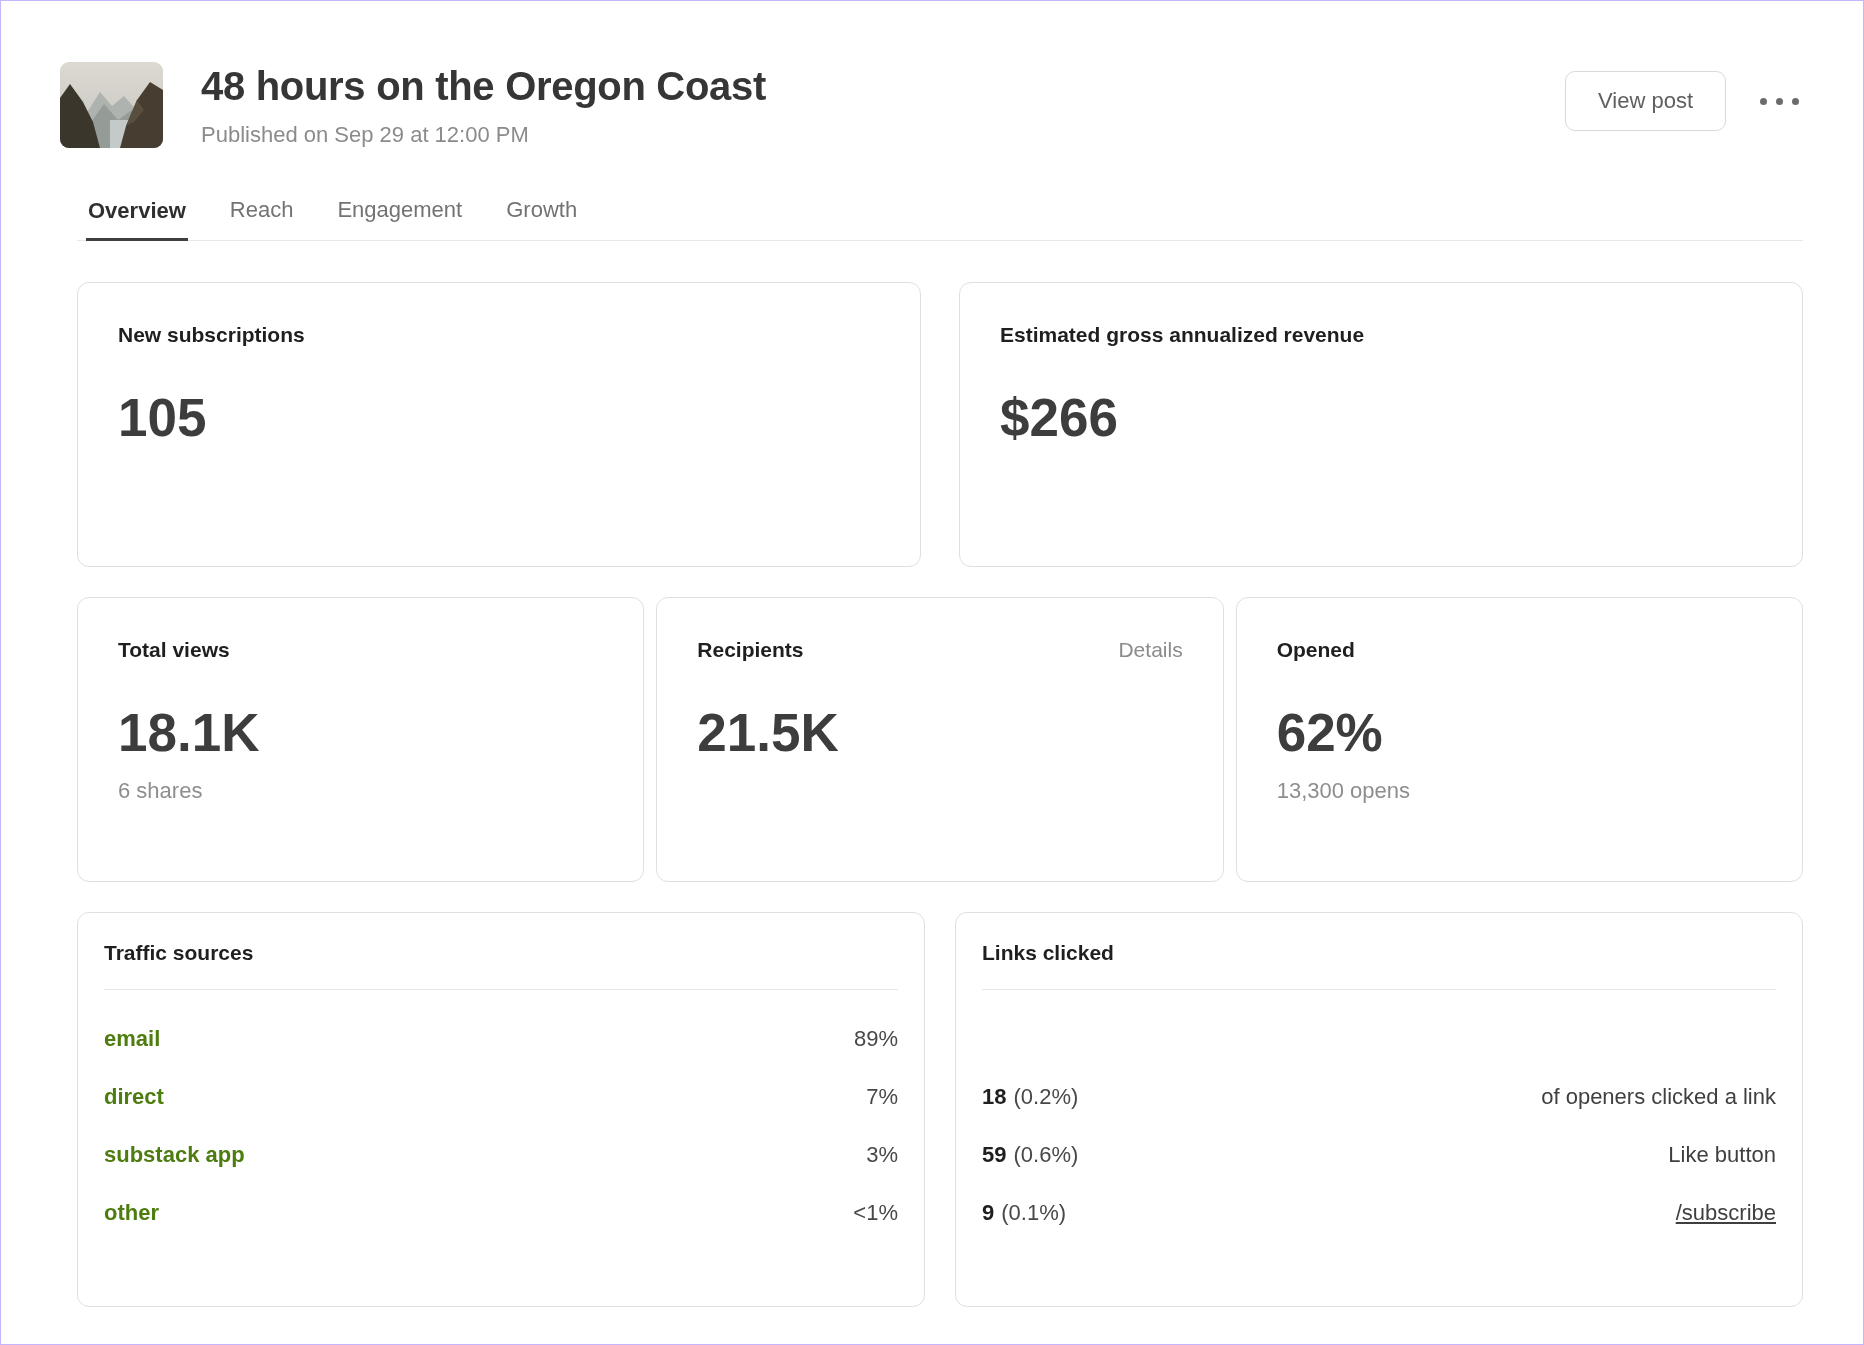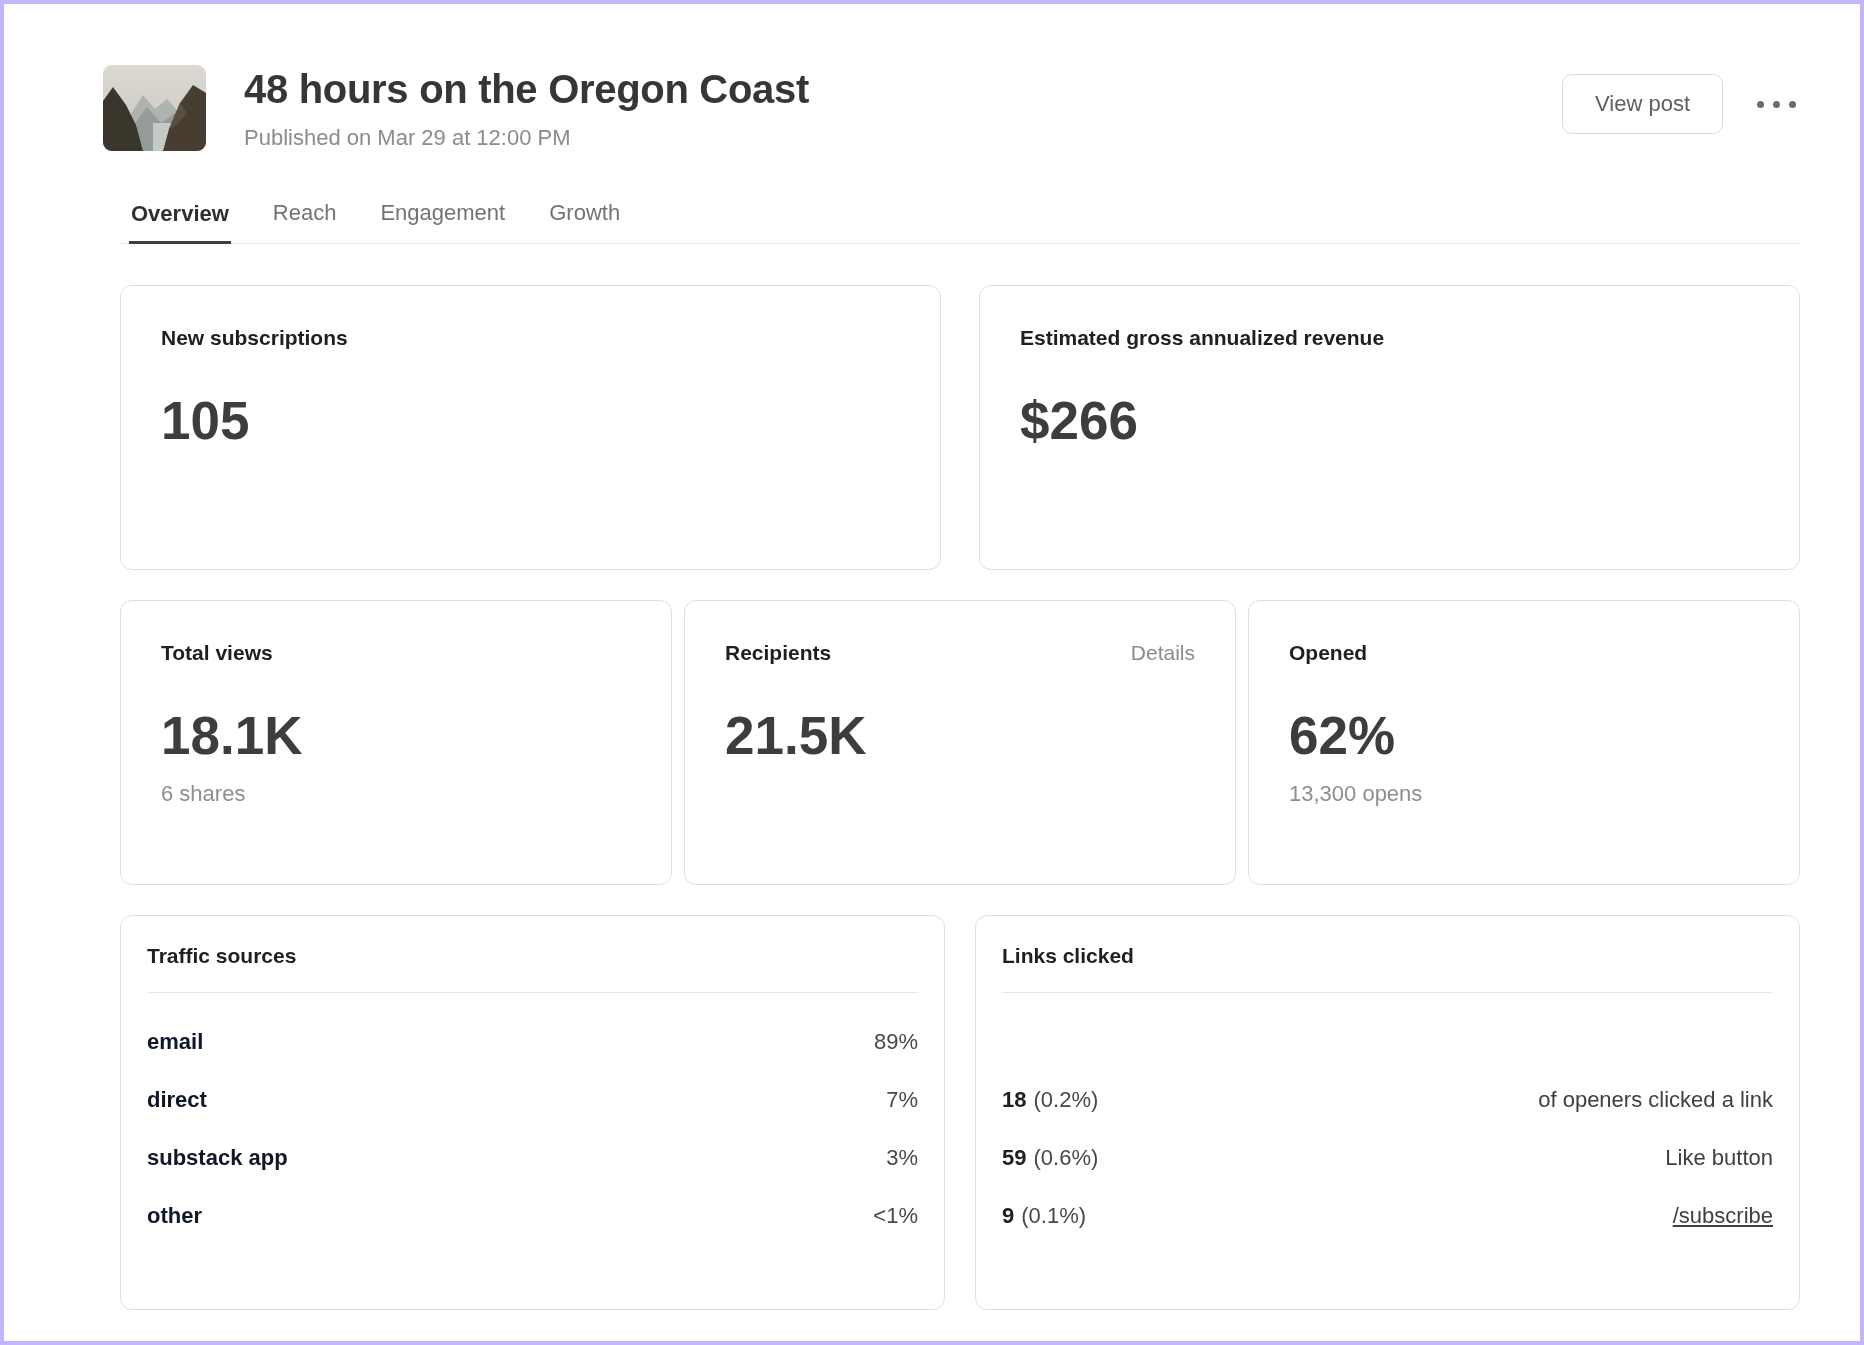--- a/index.html
+++ b/index.html
@@ -1,24 +1,23 @@
 <!DOCTYPE html>
 <html><head>
 <meta charset="utf-8">
 <style>
   html,body { margin:0; padding:0; background:#ffffff; }
   * { box-sizing:border-box; }
   body { font-family:"Liberation Sans", sans-serif; }
 
   .frame {
     width:1864px; height:1345px;
-    border:4px solid #c4b5fd;
+    border:1px solid #c4b5fd;
     background:#ffffff;
     overflow:hidden;
-    padding-left:40px;
   }
 
   
   .header { display:flex; align-items:flex-start; margin:61px 60px 0 59px; }
   .thumb {
     width:103px; height:86px; border-radius:9px; overflow:hidden; flex:none;
     background:#cfcecа;
   }
   .thumb svg { display:block; }
   .header-text { margin-left:38px; padding-top:2px; }
@@ -60,21 +59,21 @@
   .details-link { font-size:21px; color:#8b8b8b; cursor:pointer; text-decoration:none; }
   .stat-value { margin-top:44px; font-size:53px; font-weight:700; color:#3d3d3d; line-height:1; }
   .stat-sub { margin-top:19px; font-size:22px; color:#8e8e8e; }
 
   .list-card { height:395px; padding:28px 26px; }
   .list-title { font-size:21px; font-weight:700; color:#1f1f1f; }
   .divider { height:1px; background:#e8e8e8; margin-top:24px; }
   .trow { display:flex; justify-content:space-between; align-items:baseline; font-size:22px; margin-top:32px; }
   .trow.first { margin-top:36px; }
   .trow.first-offset { margin-top:94px; }
-  .src-name { font-weight:700; color:#0f172a; }
+  .src-name { font-weight:700; color:#4d7c0f; }
   .src-val { color:#484848; }
   .click-left { display:flex; align-items:baseline; }
   .click-num { font-weight:700; color:#1f1f1f; }
   .click-pct { color:#484848; margin-left:7px; }
   .click-label { color:#3f3f3f; }
   .click-label.underlined { text-decoration:underline; }
 </style>
 </head>
 <body>
 
@@ -93,21 +92,21 @@
         <polygon points="0,62 14,40 26,52 40,30 52,44 64,34 78,50 92,38 103,52 103,86 0,86" fill="#aeb3af"></polygon>
         <polygon points="0,70 12,52 28,64 44,42 58,58 72,48 88,62 103,54 103,86 0,86" fill="#959c98"></polygon>
         <rect x="50" y="58" width="22" height="28" fill="#c3cac8"></rect>
         <polygon points="0,86 0,36 10,22 23,40 33,60 40,86" fill="#3b362c"></polygon>
         <polygon points="103,86 103,28 90,20 77,38 66,64 60,86" fill="#473e31"></polygon>
         <polygon points="77,38 84,48 74,60 66,64" fill="#5a4f3e"></polygon>
       </svg>
     </div>
     <div class="header-text">
       <div class="title">48 hours on the Oregon Coast</div>
-      <div class="published">Published on Mar 29 at 12:00 PM</div>
+      <div class="published">Published on Sep 29 at 12:00 PM</div>
     </div>
     <div class="actions">
       <button class="view-post">View post</button>
       <button class="more-btn">
         <span class="dots">
           <span class="dot"></span>
             <span class="dot"></span>
             <span class="dot"></span>
         </span>
       </button>

